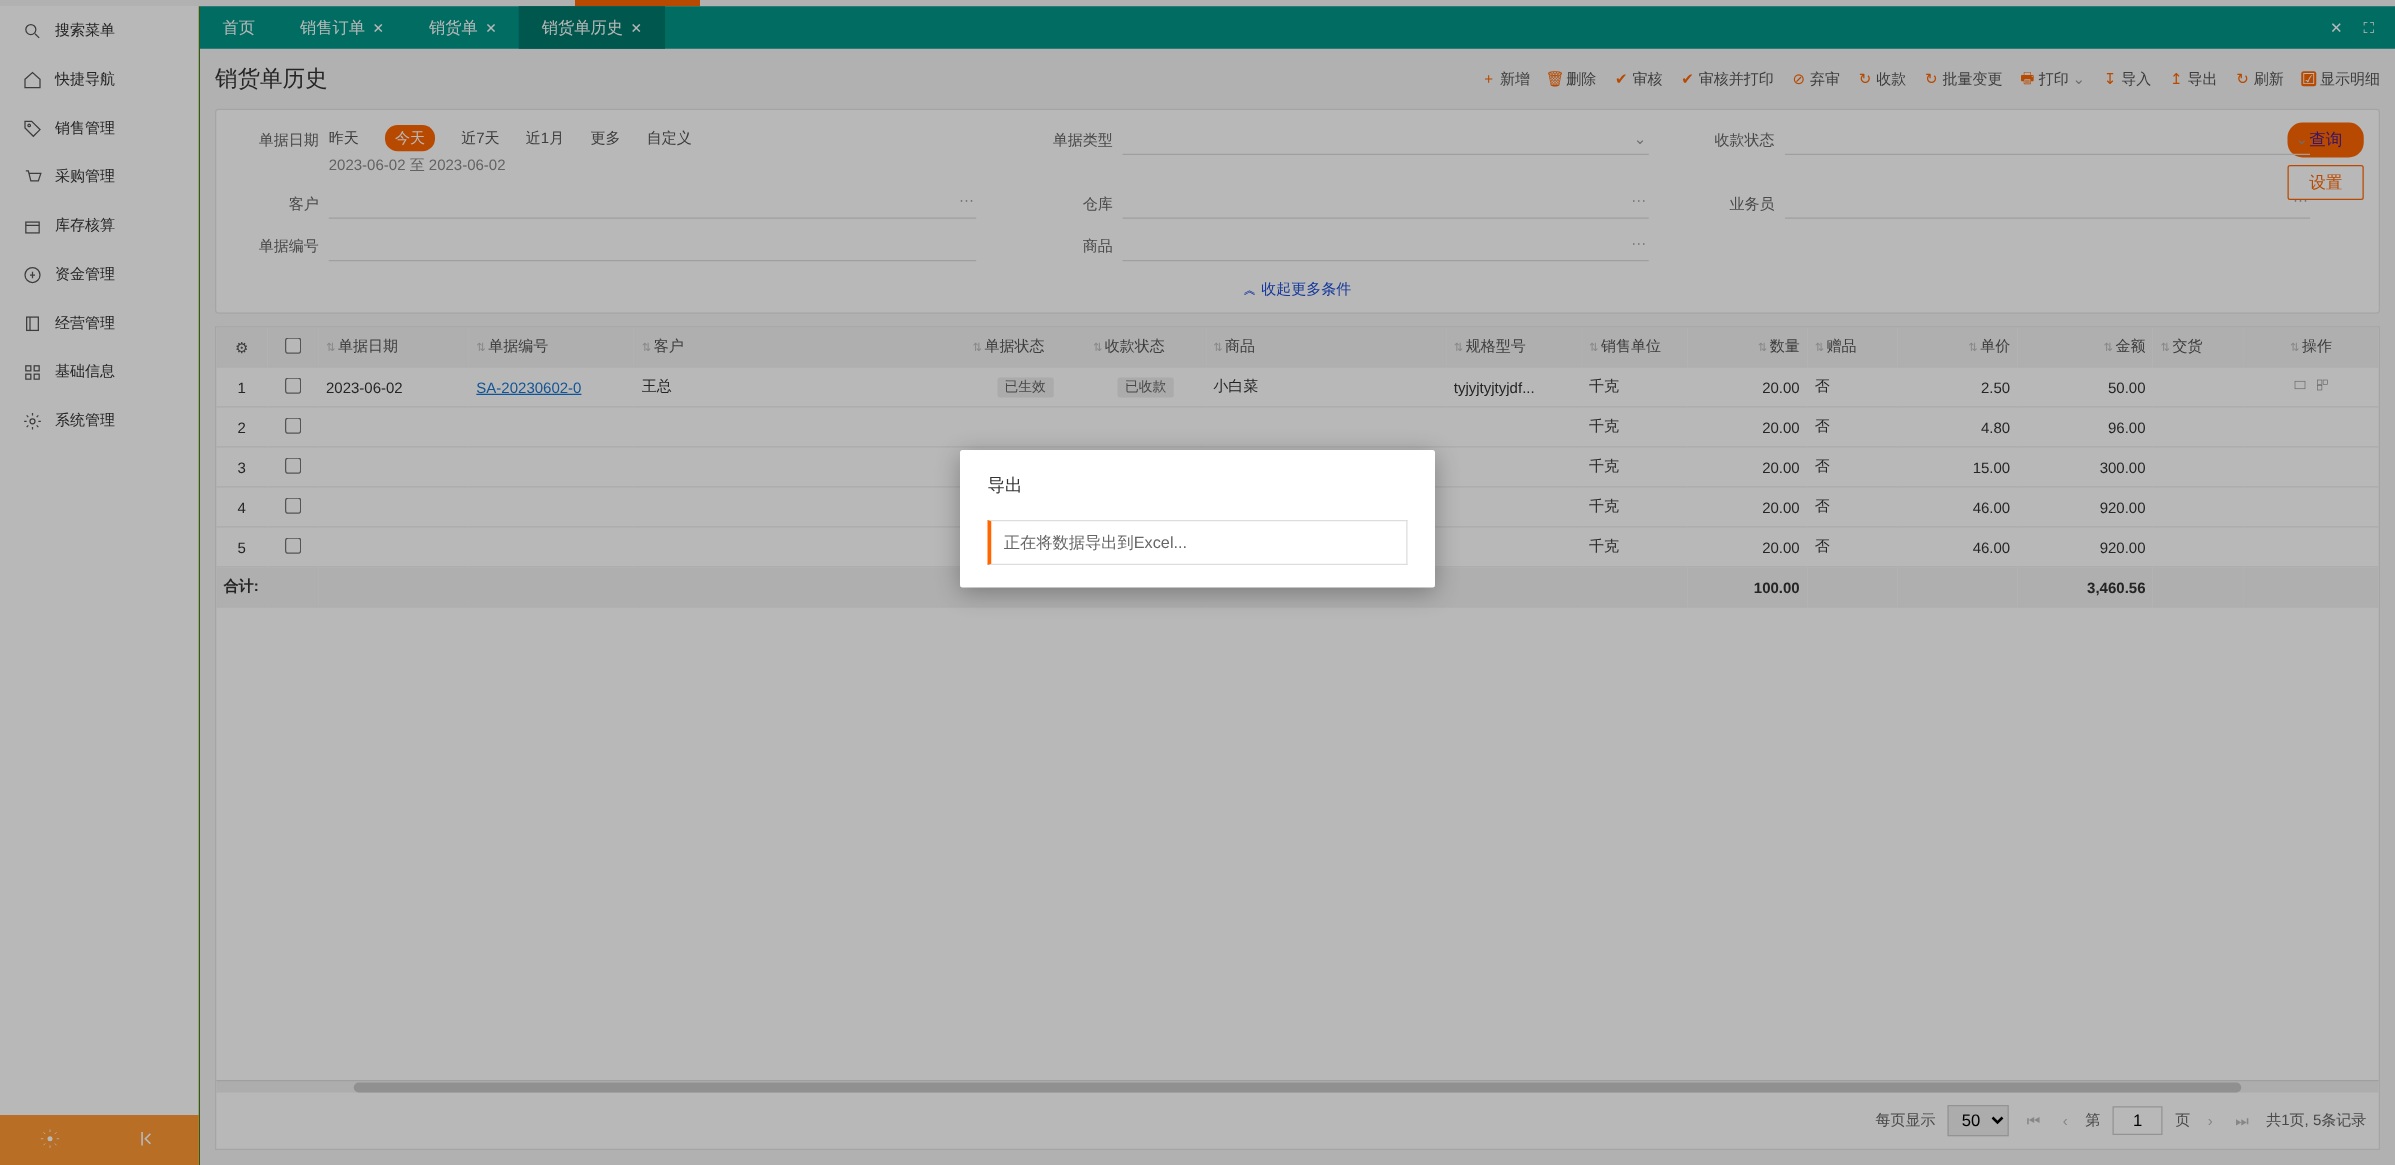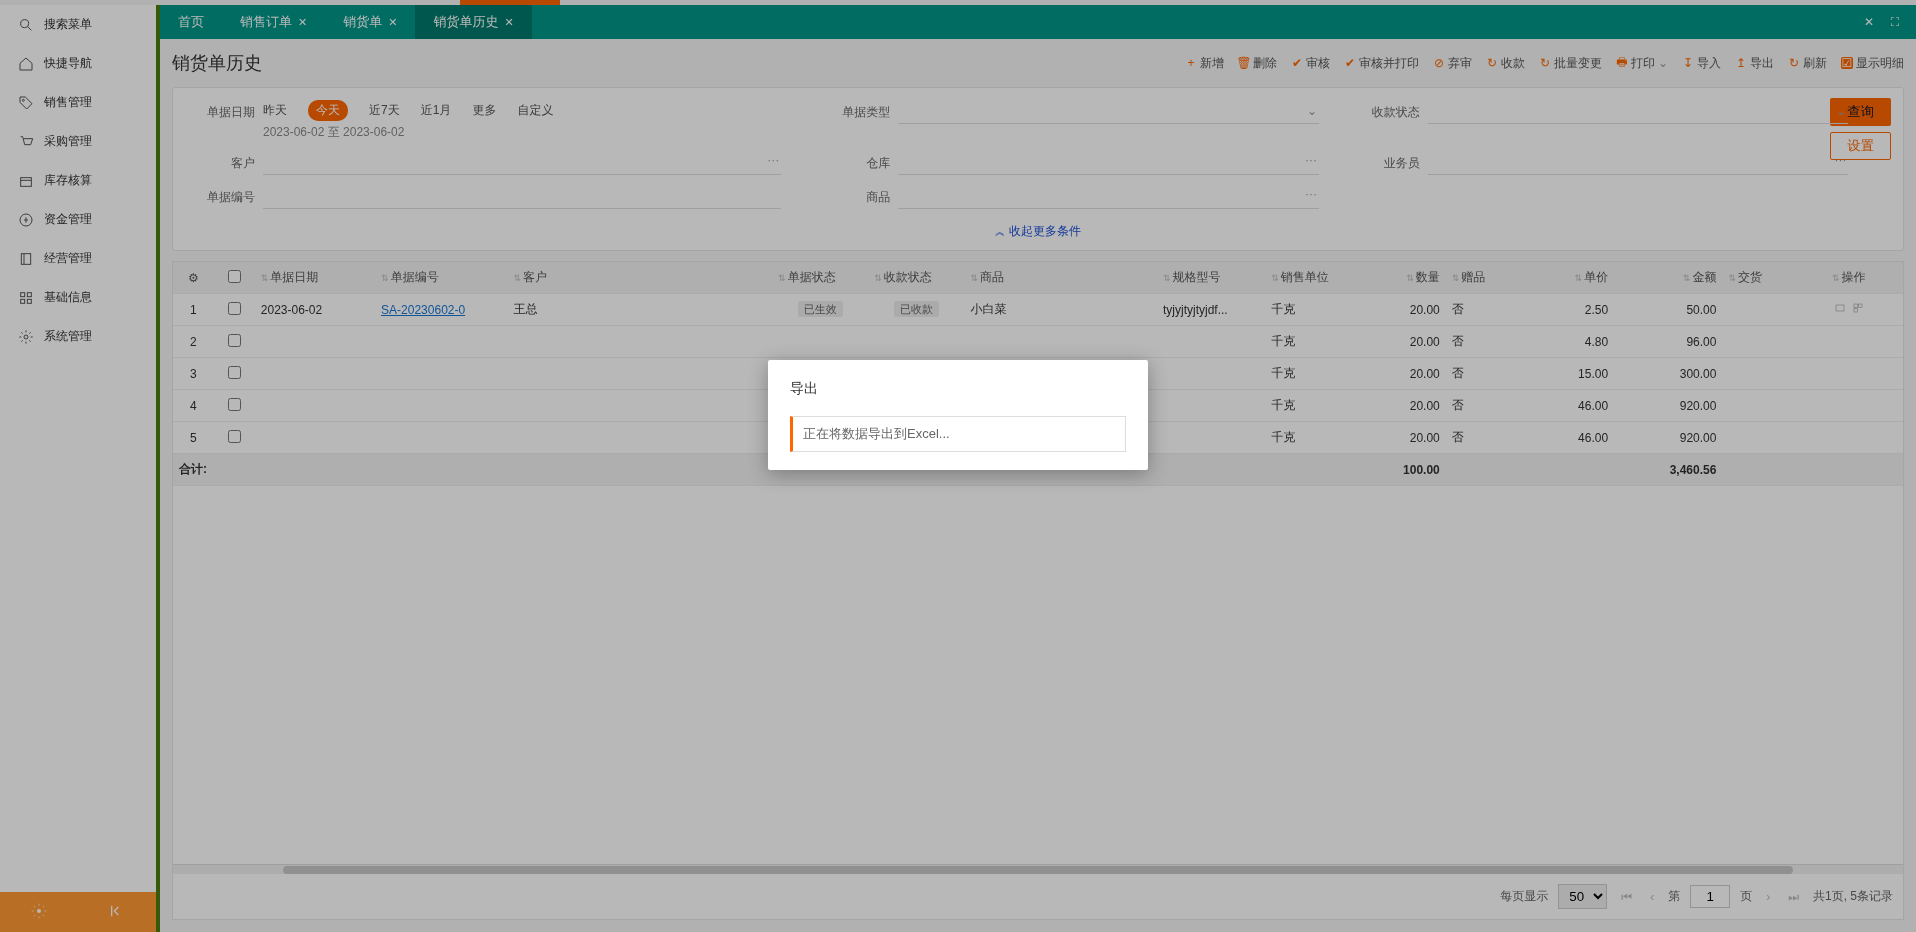--- a/index.html
+++ b/index.html
@@ -1,20 +1,20 @@
 <!DOCTYPE html>
 <html><head>
 <meta charset="utf-8">
 <style>
 *{box-sizing:border-box;margin:0;padding:0;font-family:"Microsoft YaHei",Arial,sans-serif;}
 body{background:#fff;font-size:12px;color:#333;overflow:hidden;width:1916px;height:932px;position:relative;}
 .top-strip{height:5px;background:#f5f5f5;width:100%;}
 .orange-strip{position:absolute;top:0;left:460px;width:100px;height:5px;background:#ff6600;}
 .layout{display:flex;height:927px;}
-.sidebar{width:160px;background:#fff;border-right:4px solid #4d7c0f;display:flex;flex-direction:column;}
+.sidebar{width:160px;background:#fff;border-right:1px solid #4d7c0f;display:flex;flex-direction:column;}
 .sb-item{display:flex;align-items:center;padding:11px 18px;cursor:pointer;color:#333;}
 .sb-item svg{width:16px;height:16px;margin-right:10px;stroke:#555;fill:none;stroke-width:1.5;}
 .sb-footer{margin-top:auto;height:40px;background:#ff9933;display:flex;align-items:center;justify-content:space-around;}
 .sb-footer svg{width:16px;height:16px;fill:#fff;}
 .main{flex:1;display:flex;flex-direction:column;background:#f5f5f5;}
 .tabs{height:34px;background:#009688;display:flex;align-items:stretch;position:relative;}
 .tab{padding:0 18px;display:flex;align-items:center;color:#fff;cursor:pointer;font-size:13px;}
 .tab.active{background:#00796b;}
 .tab .close{margin-left:6px;font-size:11px;}
 .tabs-right{margin-left:auto;display:flex;align-items:center;padding-right:8px;}
@@ -32,21 +32,21 @@
 .fg-label{width:72px;text-align:right;color:#666;padding-top:4px;padding-right:8px;}
 .fg-body{flex:1;}
 .date-opts{display:flex;gap:21px;align-items:center;}
 .date-opt{cursor:pointer;color:#555;}
 .date-opt.active{background:#ff6600;color:#fff;padding:2px 8px;border-radius:10px;}
 .date-text{color:#888;margin-top:3px;}
 .fake-input{border-bottom:1px solid #ddd;height:24px;width:92%;position:relative;}
 .fake-input .dots{position:absolute;right:2px;top:2px;color:#999;}
 .fake-input .chev{position:absolute;right:2px;top:4px;color:#999;}
 .filter-side{position:absolute;right:12px;top:10px;display:flex;flex-direction:column;gap:6px;}
-.btn-primary{background:#ff6600;color:#0f172a;border:none;padding:5px 16px;border-radius:2px;cursor:pointer;text-align:center;}
+.btn-primary{background:#ff6600;color:#4c1d95;border:none;padding:5px 16px;border-radius:12px;cursor:pointer;text-align:center;}
 .btn-outline{background:#fff;color:#ff6600;border:1px solid #ff6600;padding:4px 16px;border-radius:2px;cursor:pointer;}
 .collapse-bar{text-align:center;color:#1d4ed8;padding:4px;cursor:pointer;}
 .collapse-bar .up{font-size:10px;margin-right:4px;}
 .table-wrap{margin-top:10px;background:#fff;border:1px solid #e5e5e5;flex:1;display:flex;flex-direction:column;overflow:hidden;}
 table{width:100%;border-collapse:collapse;table-layout:fixed;}
 th,td{padding:7px 6px;text-align:left;font-size:12px;border-bottom:1px solid #eee;white-space:nowrap;overflow:hidden;text-overflow:ellipsis;}
 th{background:#f3f3f3;color:#555;font-weight:normal;position:relative;}
 th .sort{color:#bbb;font-size:9px;margin-right:2px;}
 td.num,th.num{text-align:right;}
 td.ctr,th.ctr{text-align:center;}

